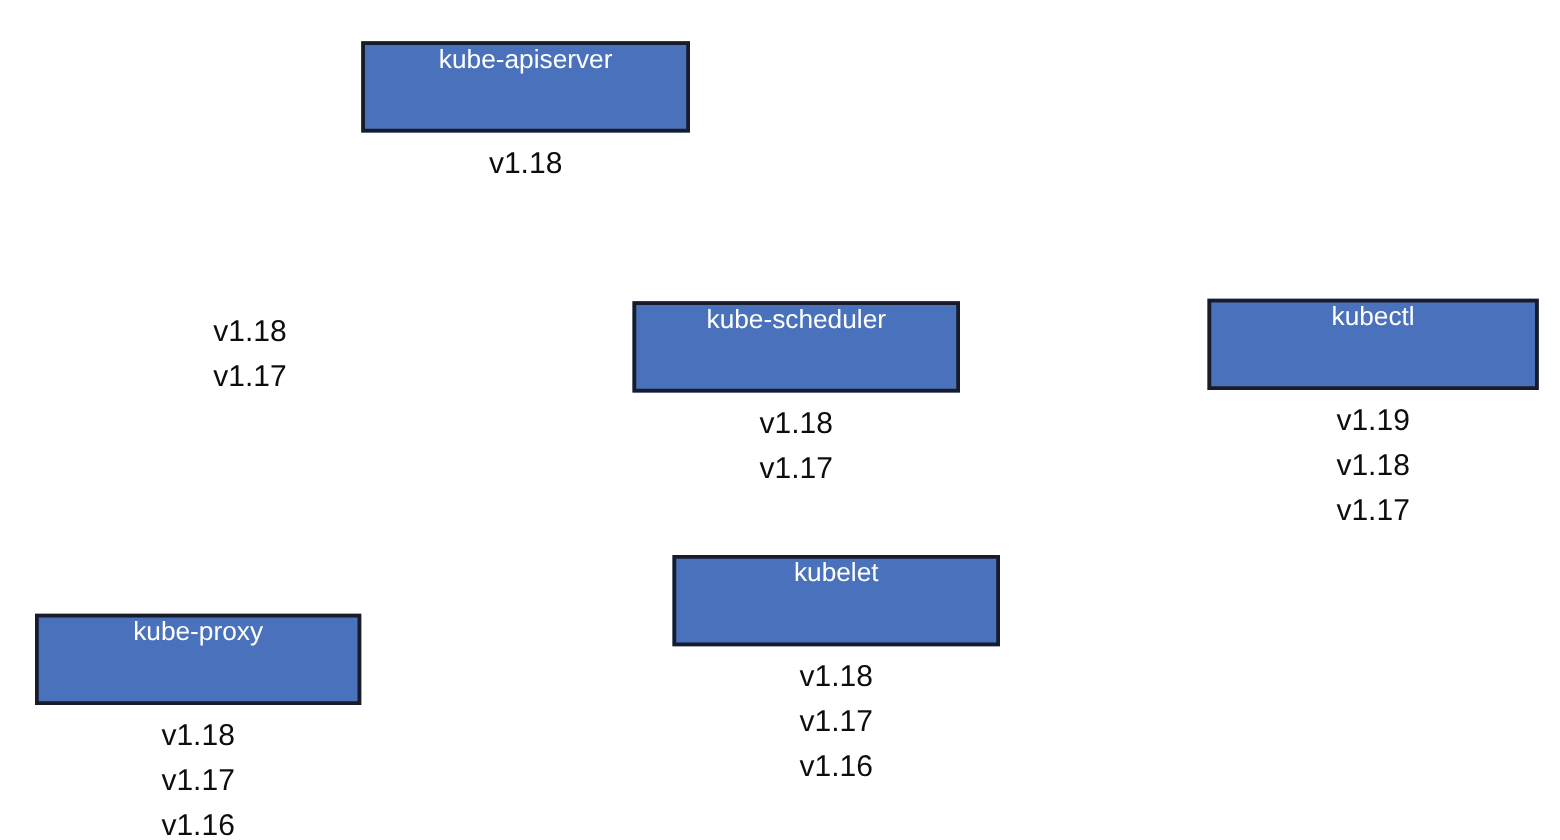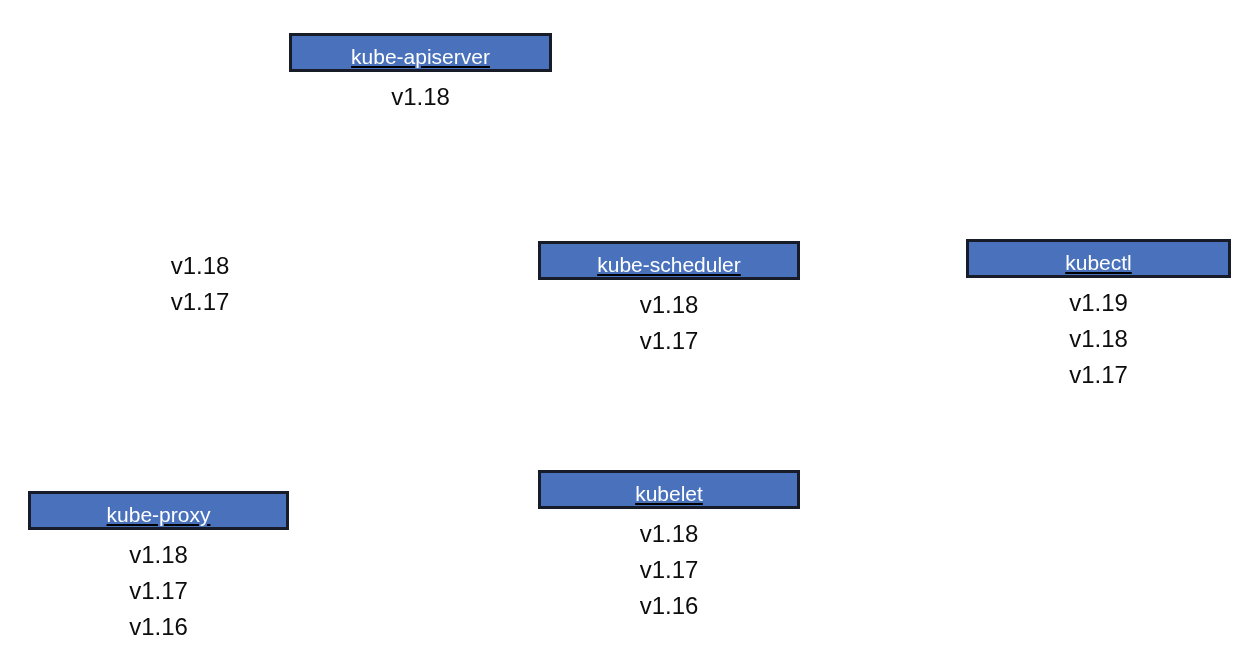--- a/index.html
+++ b/index.html
@@ -16,50 +16,49 @@
     overflow: hidden;
   }
   .node {
     position: absolute;
     display: flex;
     flex-direction: column;
     align-items: stretch;
   }
   .box {
     box-sizing: border-box;
-    height: 39px;
+    height: 73px;
     border: 3px solid #181c28;
     background: #4a72bc;
     display: flex;
-    align-items: flex-end;
+    align-items: flex-start;
     justify-content: center;
-    text-decoration: underline;
   }
   .box span {
     color: #ffffff;
     font-size: 21px;
     white-space: nowrap;
   }
   .versions {
     margin-top: 7px;
     text-align: center;
   }
   .ver {
     font-size: 24px;
     line-height: 36px;
     color: #0d0d0d;
     white-space: nowrap;
   }
   
   #node-apiserver   { left: 289px; top: 33px;  width: 263px; }
   #node-controller  { left: 28px;  top: 241px; width: 344px; }
-  #node-scheduler   { left: 538px; top: 241px; width: 262px; }
+  #node-scheduler   { left: 506px; top: 241px; width: 262px; }
   #node-kubectl     { left: 966px; top: 239px; width: 265px; }
   #node-proxy       { left: 28px;  top: 470px; width: 261px; margin-top: 21px; }
-  #node-kubelet     { left: 538px; top: 470px; width: 262px; }
+  #node-kubelet     { left: 538px; top: 444px; width: 262px; }
 </style>
 </head>
 <body>
 
 <div id="canvas">
 
   <div class="node" id="node-apiserver">
     <div class="box">
       <span>kube-apiserver</span>
     </div>

